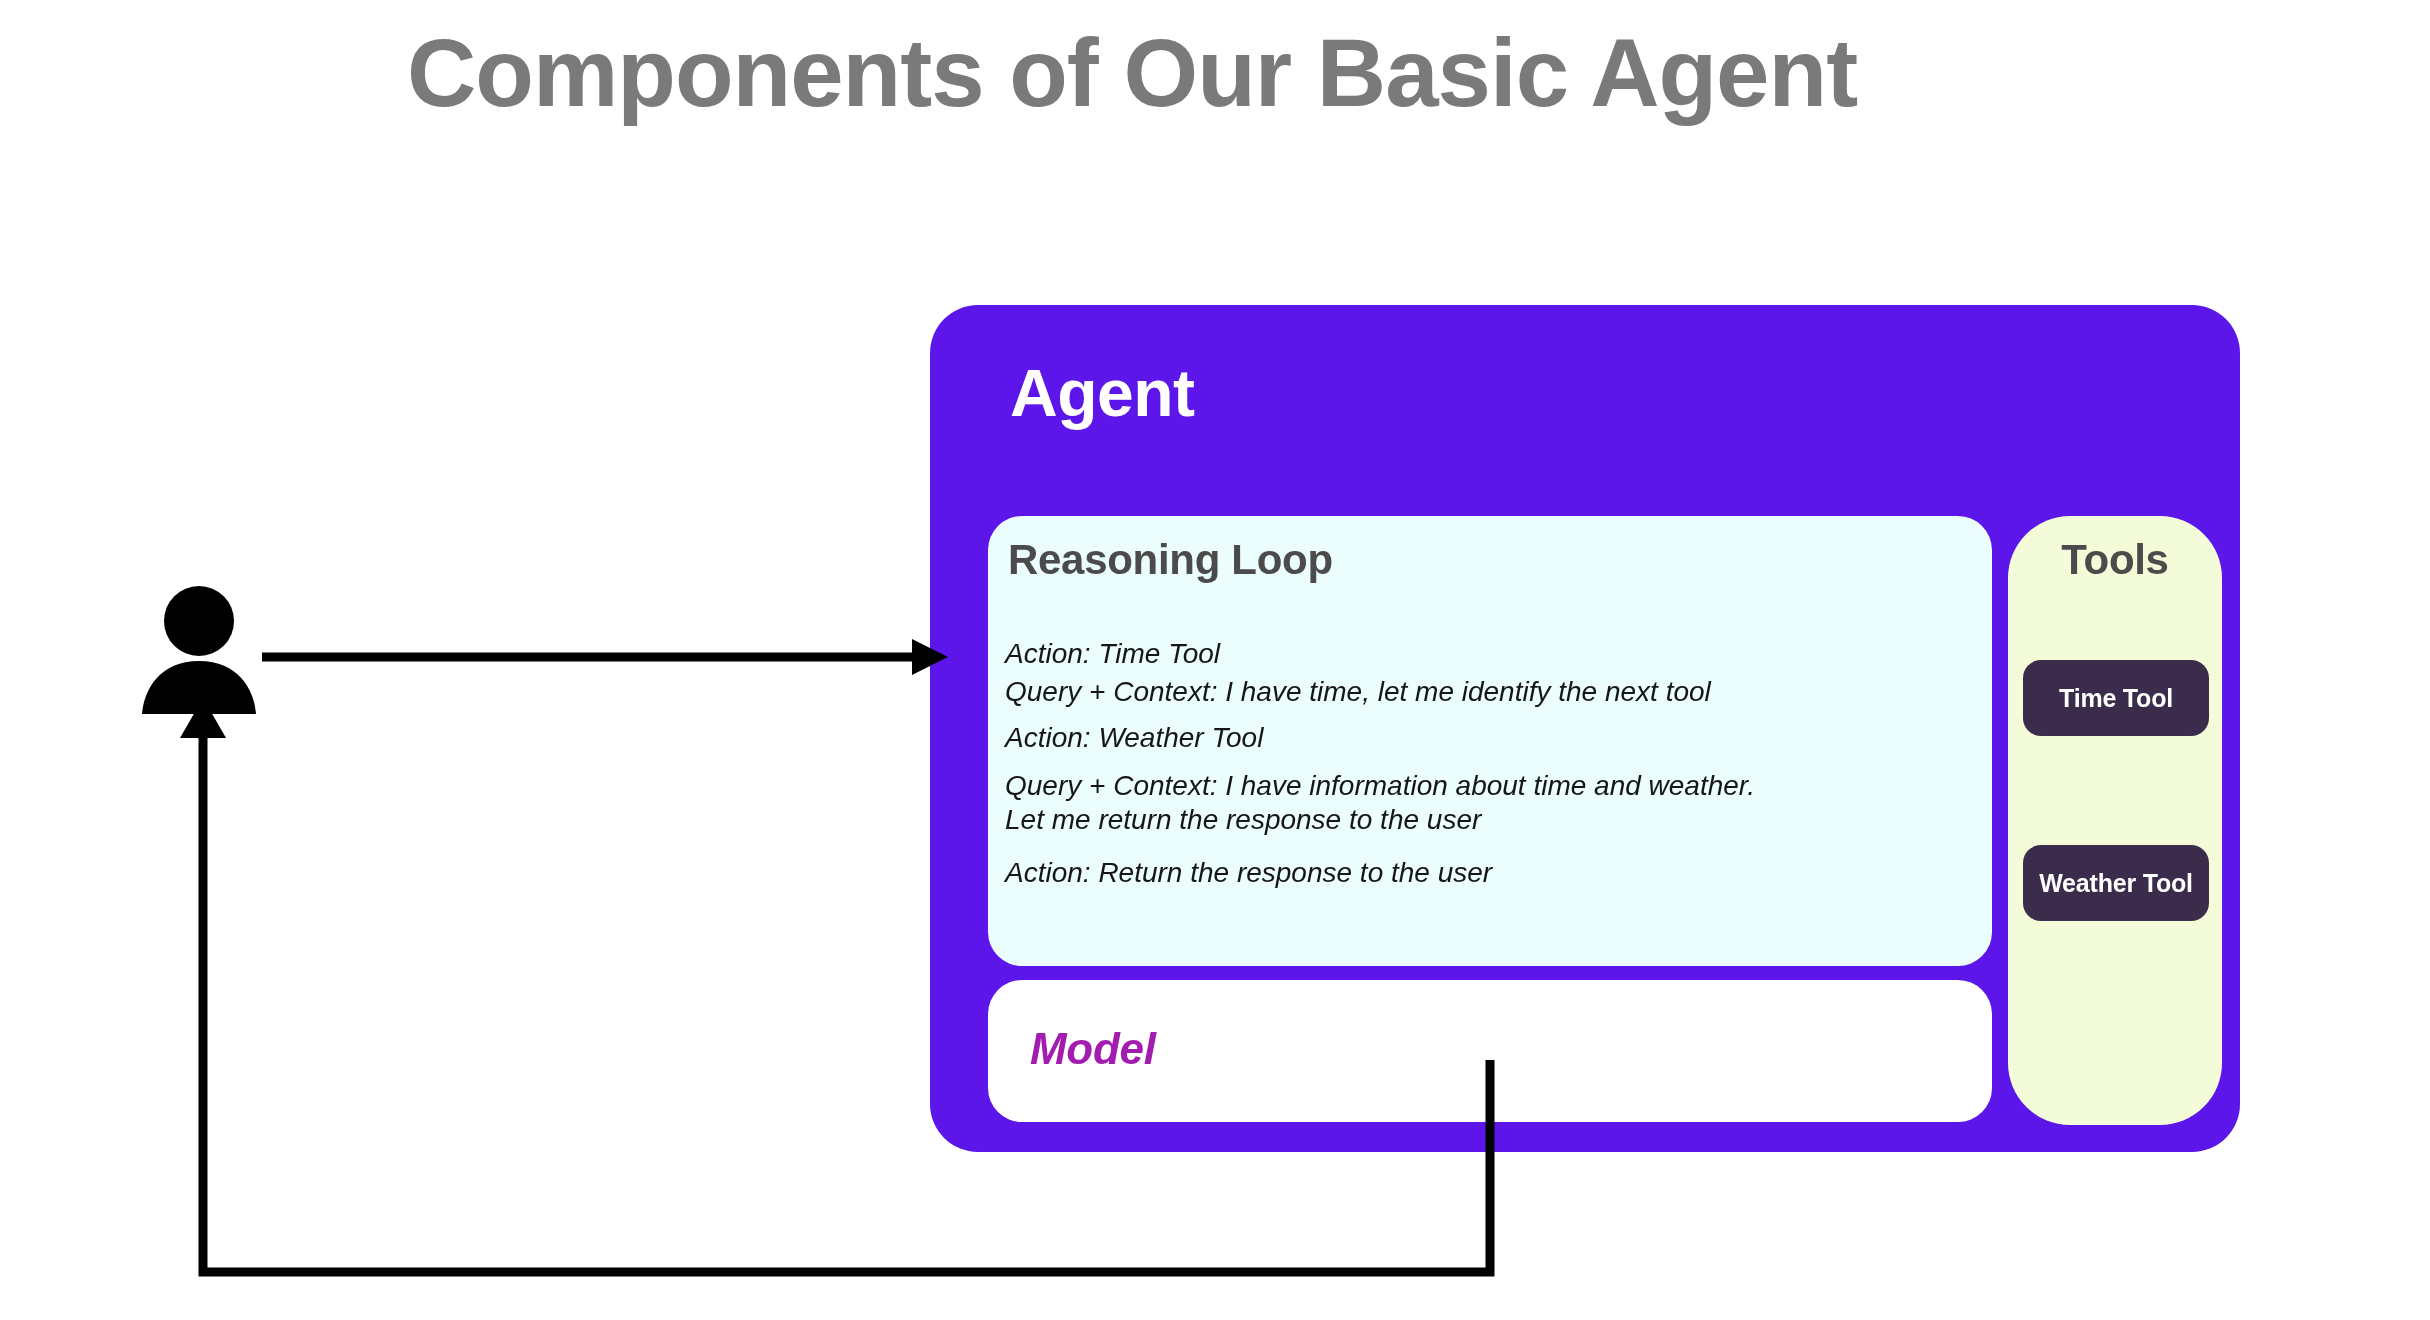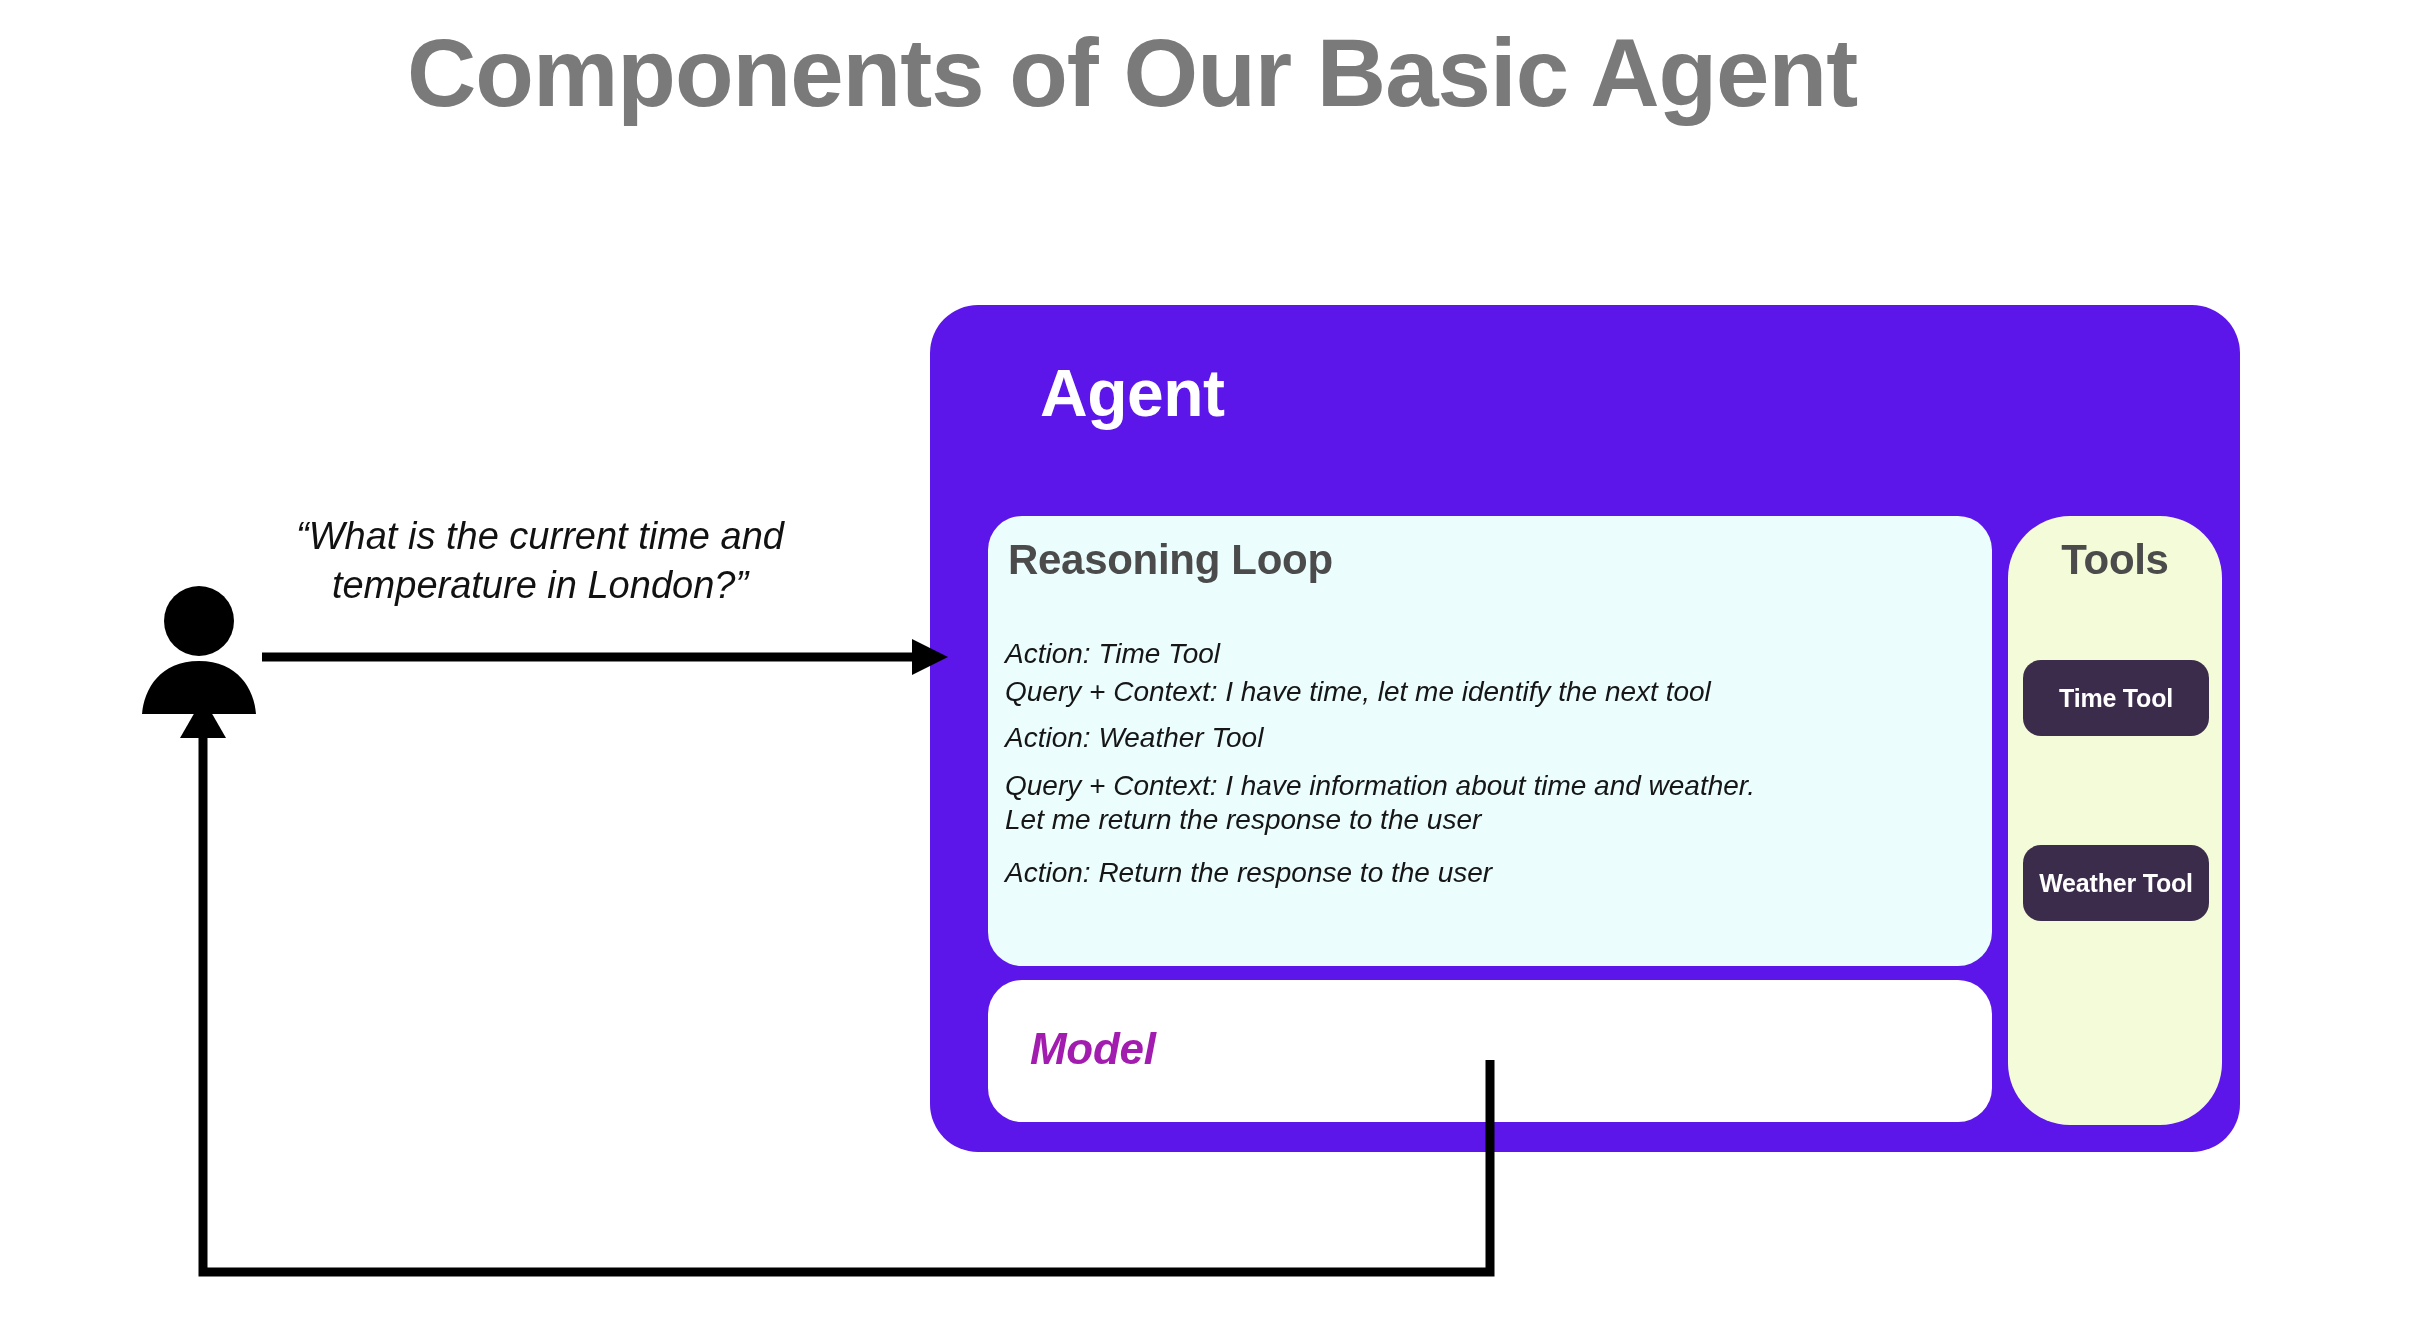--- a/index.html
+++ b/index.html
@@ -38,21 +38,20 @@
     background: #5C16EA;
     border-radius: 48px;
   }
   #agent-title {
     position: absolute;
     left: 1010px; top: 355px;
     font-size: 66px;
     font-weight: 700;
     color: #ffffff;
     letter-spacing: -0.5px;
-    margin-left: 30px;
   }
 
   
   #reasoning-box {
     position: absolute;
     left: 988px; top: 516px;
     width: 1004px; height: 450px;
     background: #EBFDFD;
     border-radius: 34px;
   }
@@ -205,16 +204,14 @@
       <line x1="262" y1="657" x2="930" y2="657" stroke="#000000" stroke-width="9"></line>
       <polygon points="948,657 912,639 912,675" fill="#000000"></polygon>
     </g>
 
     <g>
       <polyline points="1490,1060 1490,1272 203,1272 203,718" fill="none" stroke="#000000" stroke-width="9" stroke-linejoin="miter"></polyline>
       <polygon points="203,698 180,738 226,738" fill="#000000"></polygon>
     </g>
   </svg>
 
-  <div id="user-query-label">“What  is the current time and
-temperature in London?”</div>
 
 </div>
 
 </body></html>

